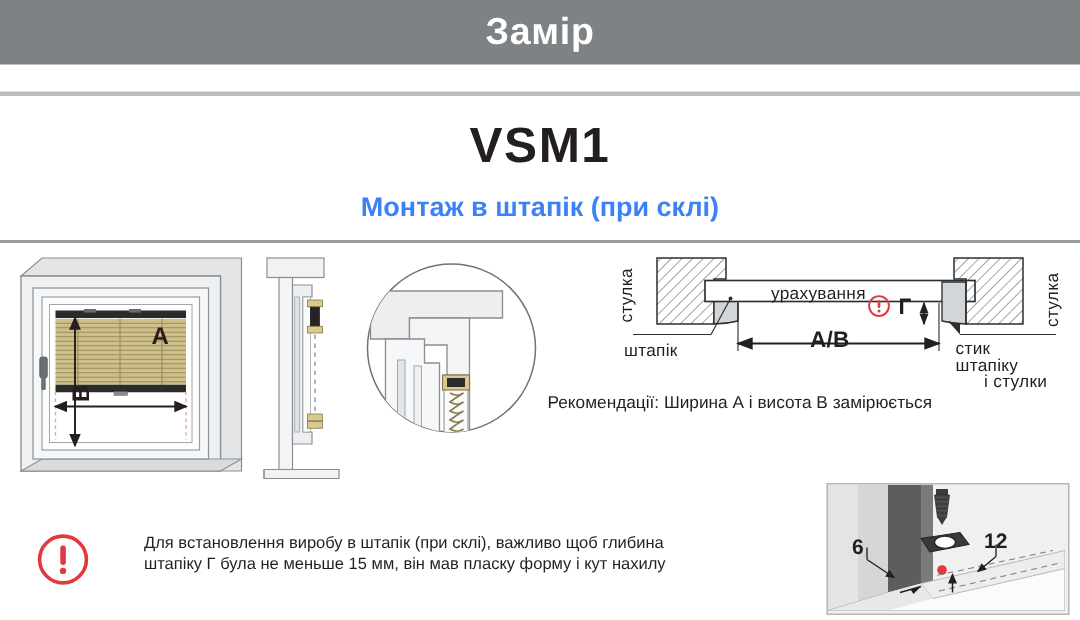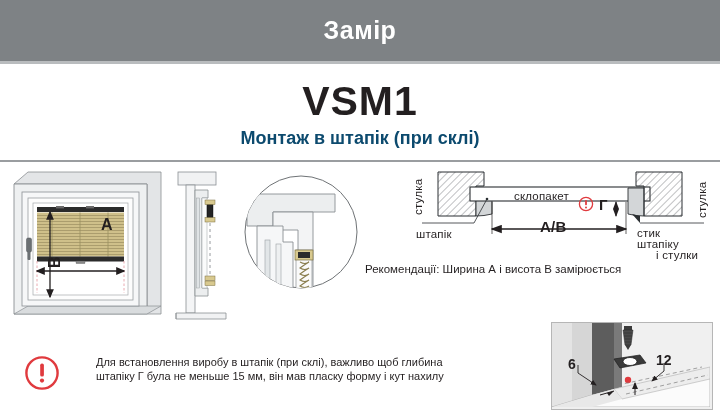--- a/index.html
+++ b/index.html
@@ -8,41 +8,41 @@
     background:#ffffff;
     font-family:"Liberation Sans", sans-serif;
     overflow:hidden;
     position:relative;
     color:#231f20;
   }
   #page{position:relative;width:720px;height:413px;overflow:hidden;background:#fff;}
 
   
   .header{
-    position:absolute;left:0;top:0;width:720px;height:61px;
+    position:absolute;left:0;top:0;width:720px;height:43px;
     background:#7e8285;
     display:flex;align-items:center;justify-content:center;
   }
   .header-title{
     color:#ffffff;font-size:25px;font-weight:bold;letter-spacing:0.5px;
     line-height:1;
   }
   .header-rule{
     position:absolute;left:0;top:61px;width:720px;height:3px;
     background:#b9bcbe;
   }
 
   
   .product-code{
     position:absolute;left:0;top:78px;width:720px;text-align:center;
-    font-size:41px;font-weight:bold;letter-spacing:1px;color:#231f20;
+    font-size:33px;font-weight:bold;letter-spacing:1px;color:#231f20;
   }
   .product-sub{
     position:absolute;left:0;top:128px;width:720px;text-align:center;
-    font-size:18px;font-weight:bold;color:#0c4a6e;
+    font-size:18px;font-weight:bold;color:#3b82f6;
   }
   .section-rule{
     position:absolute;left:0;top:160px;width:720px;height:2px;
     background:#9a9da0;
   }
 
   
   .fig{position:absolute;}
 
   
@@ -250,21 +250,21 @@
       <line x1="70" y1="57" x2="83" y2="33" stroke="#2b2f32" stroke-width="0.8"></line>
       <circle cx="83" cy="33" r="1.3" fill="#2b2f32"></circle>
 
       <line x1="300" y1="57" x2="236" y2="57" stroke="#2b2f32" stroke-width="0.8"></line>
       <path d="M236,57 L228,48 L236,50 Z" fill="#2b2f32"></path>
     </svg>
   </div>
 
   <div class="tlabel vert" style="left:412px;top:215px;">стулка</div>
   <div class="tlabel vert" style="left:696px;top:218px;">стулка</div>
-  <div class="tlabel" style="left:514px;top:190px;">склопакет</div>
+  <div class="tlabel" style="left:514px;top:190px;">урахування</div>
   <div class="tlabel" style="left:416px;top:228px;">штапік</div>
   <div class="tlabel" style="left:637px;top:227px;">стик</div>
   <div class="tlabel" style="left:637px;top:238px;">штапіку</div>
   <div class="tlabel" style="left:656px;top:249px;">і стулки</div>
   <div class="tlabel big" style="left:540px;top:218px;text-align:center;">A/B</div>
   <div class="tlabel big" style="left:599px;top:196px;">Г</div>
 
   <div style="position:absolute;left:578px;top:196px;">
     <svg width="16" height="16" viewBox="0 0 16 16">
       <circle cx="8" cy="8" r="6.6" fill="none" stroke="#e03a3e" stroke-width="1.3"></circle>

